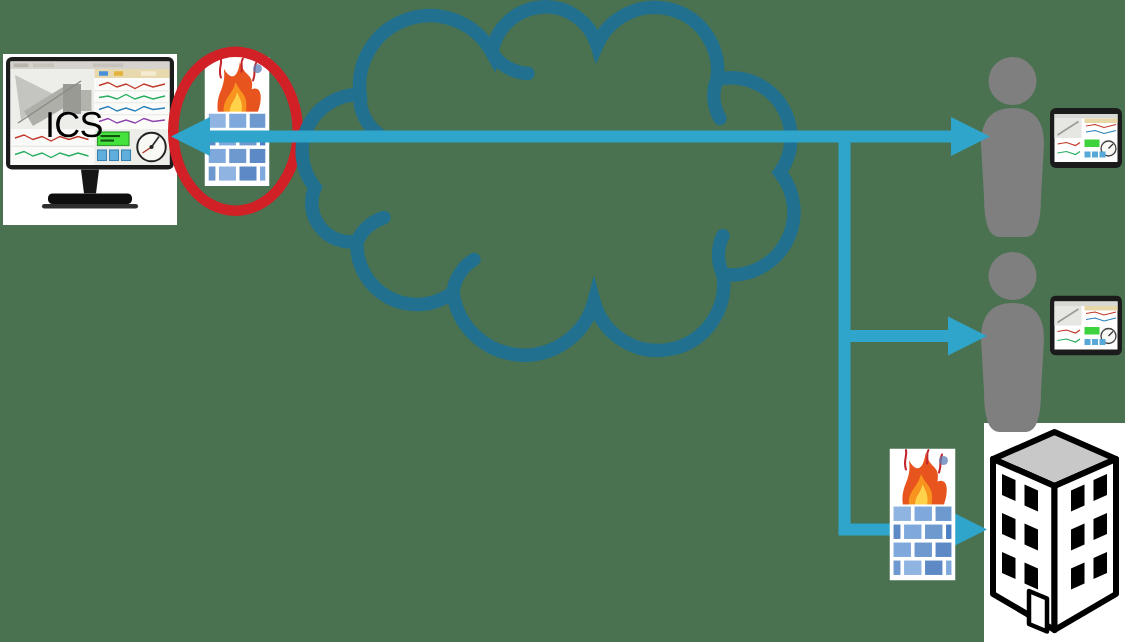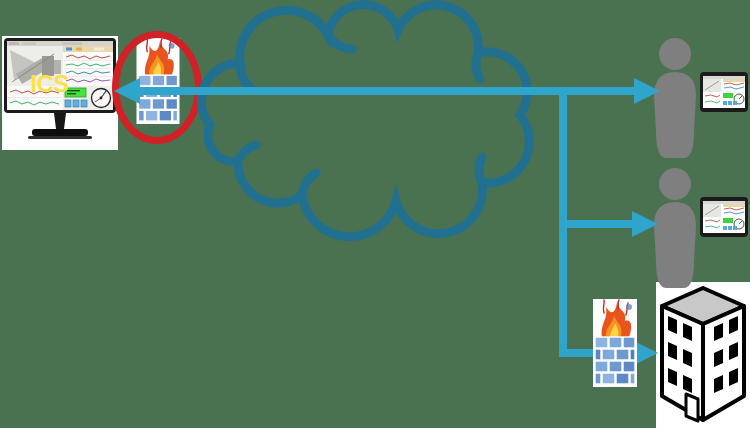--- a/index.html
+++ b/index.html
@@ -4,21 +4,21 @@
 <style>
   html,body{margin:0;padding:0;background:#333;}
   .stage{
     position:relative;width:750px;height:428px;overflow:hidden;
     background:#4A7251;
     font-family:"Liberation Sans", sans-serif;
   }
   .abs{position:absolute;}
   .ics-label{
     position:absolute;left:28px;top:36px;
-    font-size:24px;font-weight:700;color:#fde047;
+    font-size:24px;font-weight:400;color:#000000;
     letter-spacing:-0.5px;line-height:1;
     text-shadow:0 0 1px rgba(255,255,255,.4);
   }
   .red-ring{
     position:absolute;left:112px;top:31px;width:90px;height:113px;
     border:7px solid #D12026;border-radius:50%;
     box-sizing:border-box;
   }
   svg{display:block;}
   .nopush{pointer-events:none;}

